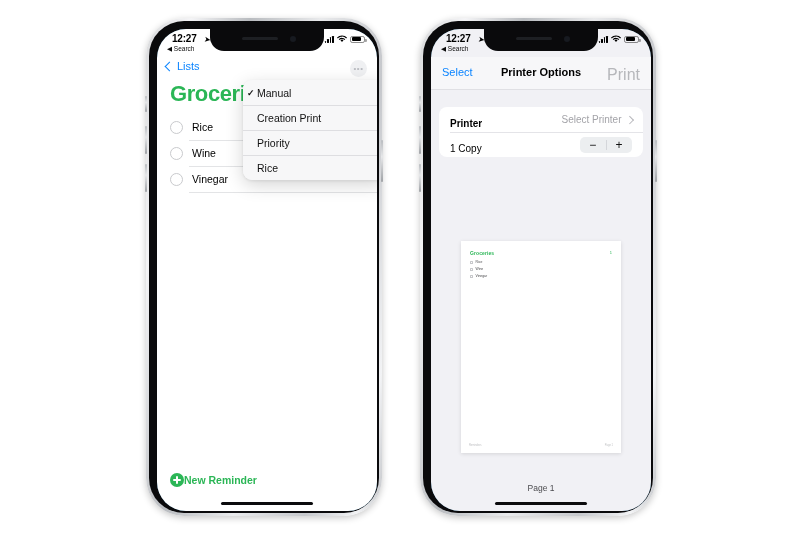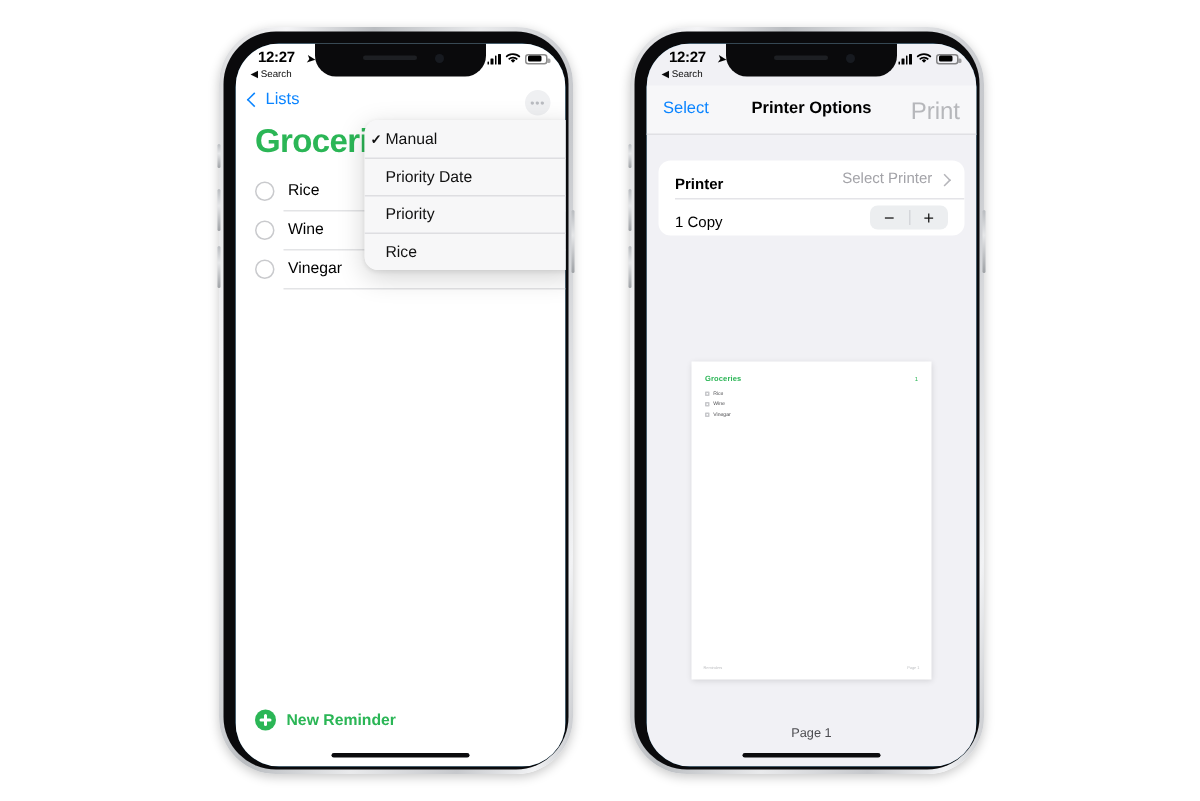--- a/index.html
+++ b/index.html
@@ -236,21 +236,21 @@
   .rem-text {
     margin-left: 9px;
     font-size: 10.5px;
     color: #000;
   }
   .rem-newreminder {
     position: absolute;
     left: 13px; bottom: 24px;
     display: flex;
     align-items: center;
-    gap: 7px;
+    gap: 0;
   }
   .plus-circle {
     width: 14px; height: 14px;
     border-radius: 50%;
     background: #2bb656;
     position: relative;
     flex: none;
   }
   .plus-circle::before,
   .plus-circle::after {
@@ -552,21 +552,21 @@
             <div class="rem-text">Vinegar</div>
           </div>
         </div>
 
         <div class="sort-menu">
           <div class="sort-item">
             <span class="sort-check">✓</span>
             <span>Manual</span>
           </div>
           <div class="sort-item">
-            <span>Priority Date</span>
+            <span>Creation Print</span>
           </div>
           <div class="sort-item">
             <span>Priority</span>
           </div>
           <div class="sort-item">
             <span>Rice</span>
           </div>
         </div>
 
         <div class="rem-newreminder">

